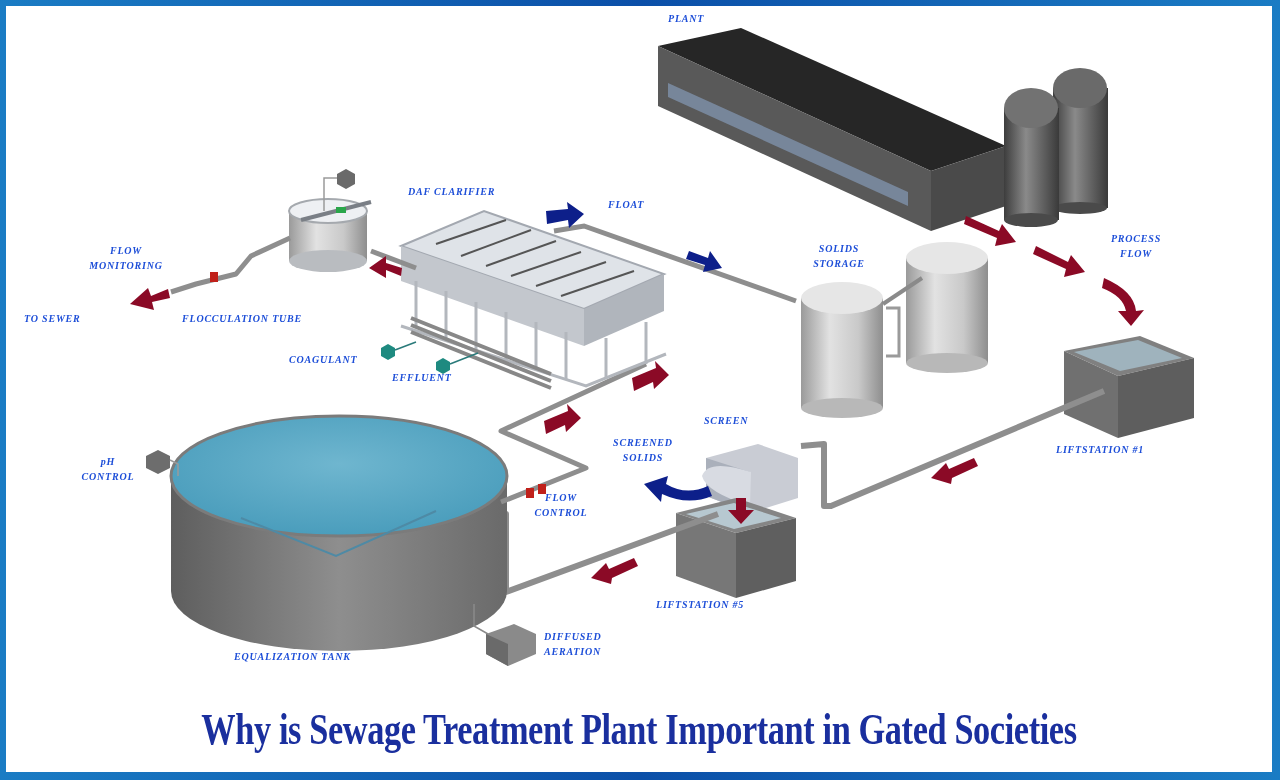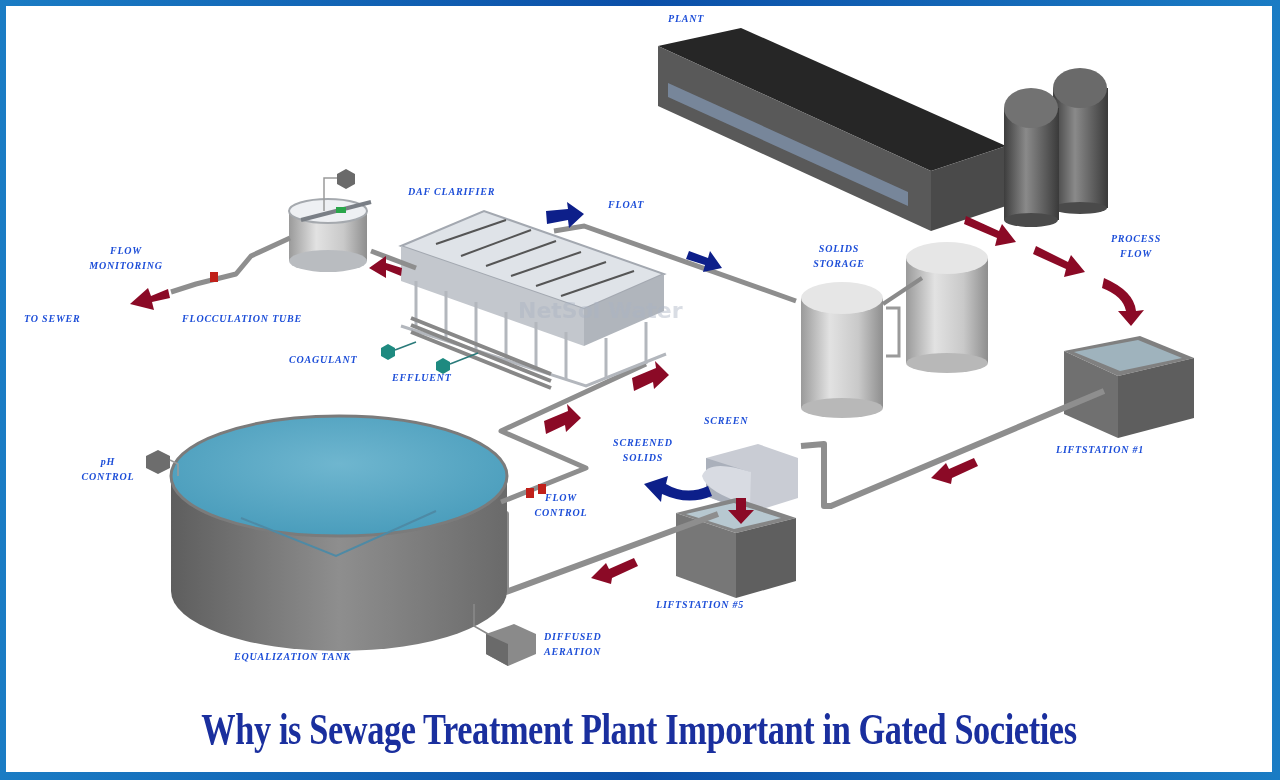--- a/index.html
+++ b/index.html
@@ -190,21 +190,20 @@
   </g>
 
   <polyline points="284,232 245,250 230,268 190,278 165,286" stroke="#8e8e8e" stroke-width="5" fill="none" stroke-linejoin="round"></polyline>
   <rect x="204" y="266" width="8" height="10" fill="#c0201a"></rect>
   <polygon points="162,283 145,290 142,282 124,298 148,304 146,296 164,292" fill="#8b0a26"></polygon>
 
   <polygon points="540,205 562,203 561,196 578,208 563,222 562,214 541,218" fill="#0d1f8a"></polygon>
   <polygon points="683,245 702,252 704,245 716,262 697,266 699,259 680,253" fill="#0d1f8a"></polygon>
 </svg>
 
-<div id="watermark">NetSol Water</div>
 
 <div class="lbl" style="left:662px;top:5px;">PLANT</div>
 <div class="lbl" style="left:402px;top:178px;">DAF CLARIFIER</div>
 <div class="lbl" style="left:602px;top:191px;">FLOAT</div>
 <div class="lbl" style="left:778px;top:235px;width:110px;">
   <div>SOLIDS</div>
   <div>STORAGE</div>
 </div>
 <div class="lbl" style="left:1075px;top:225px;width:110px;">
   <div>PROCESS</div>

